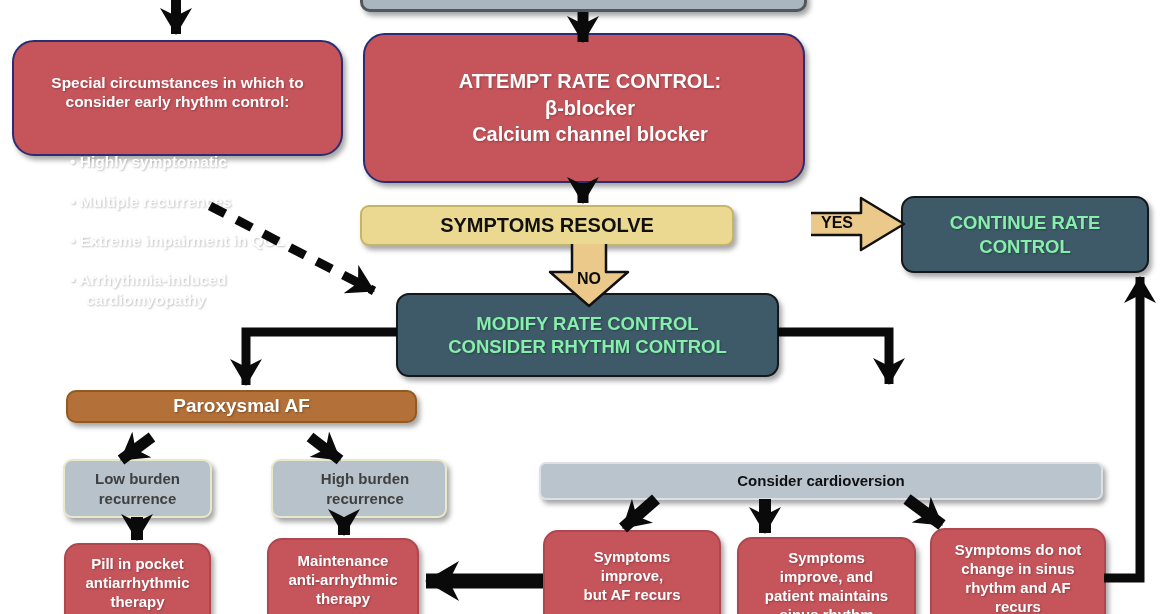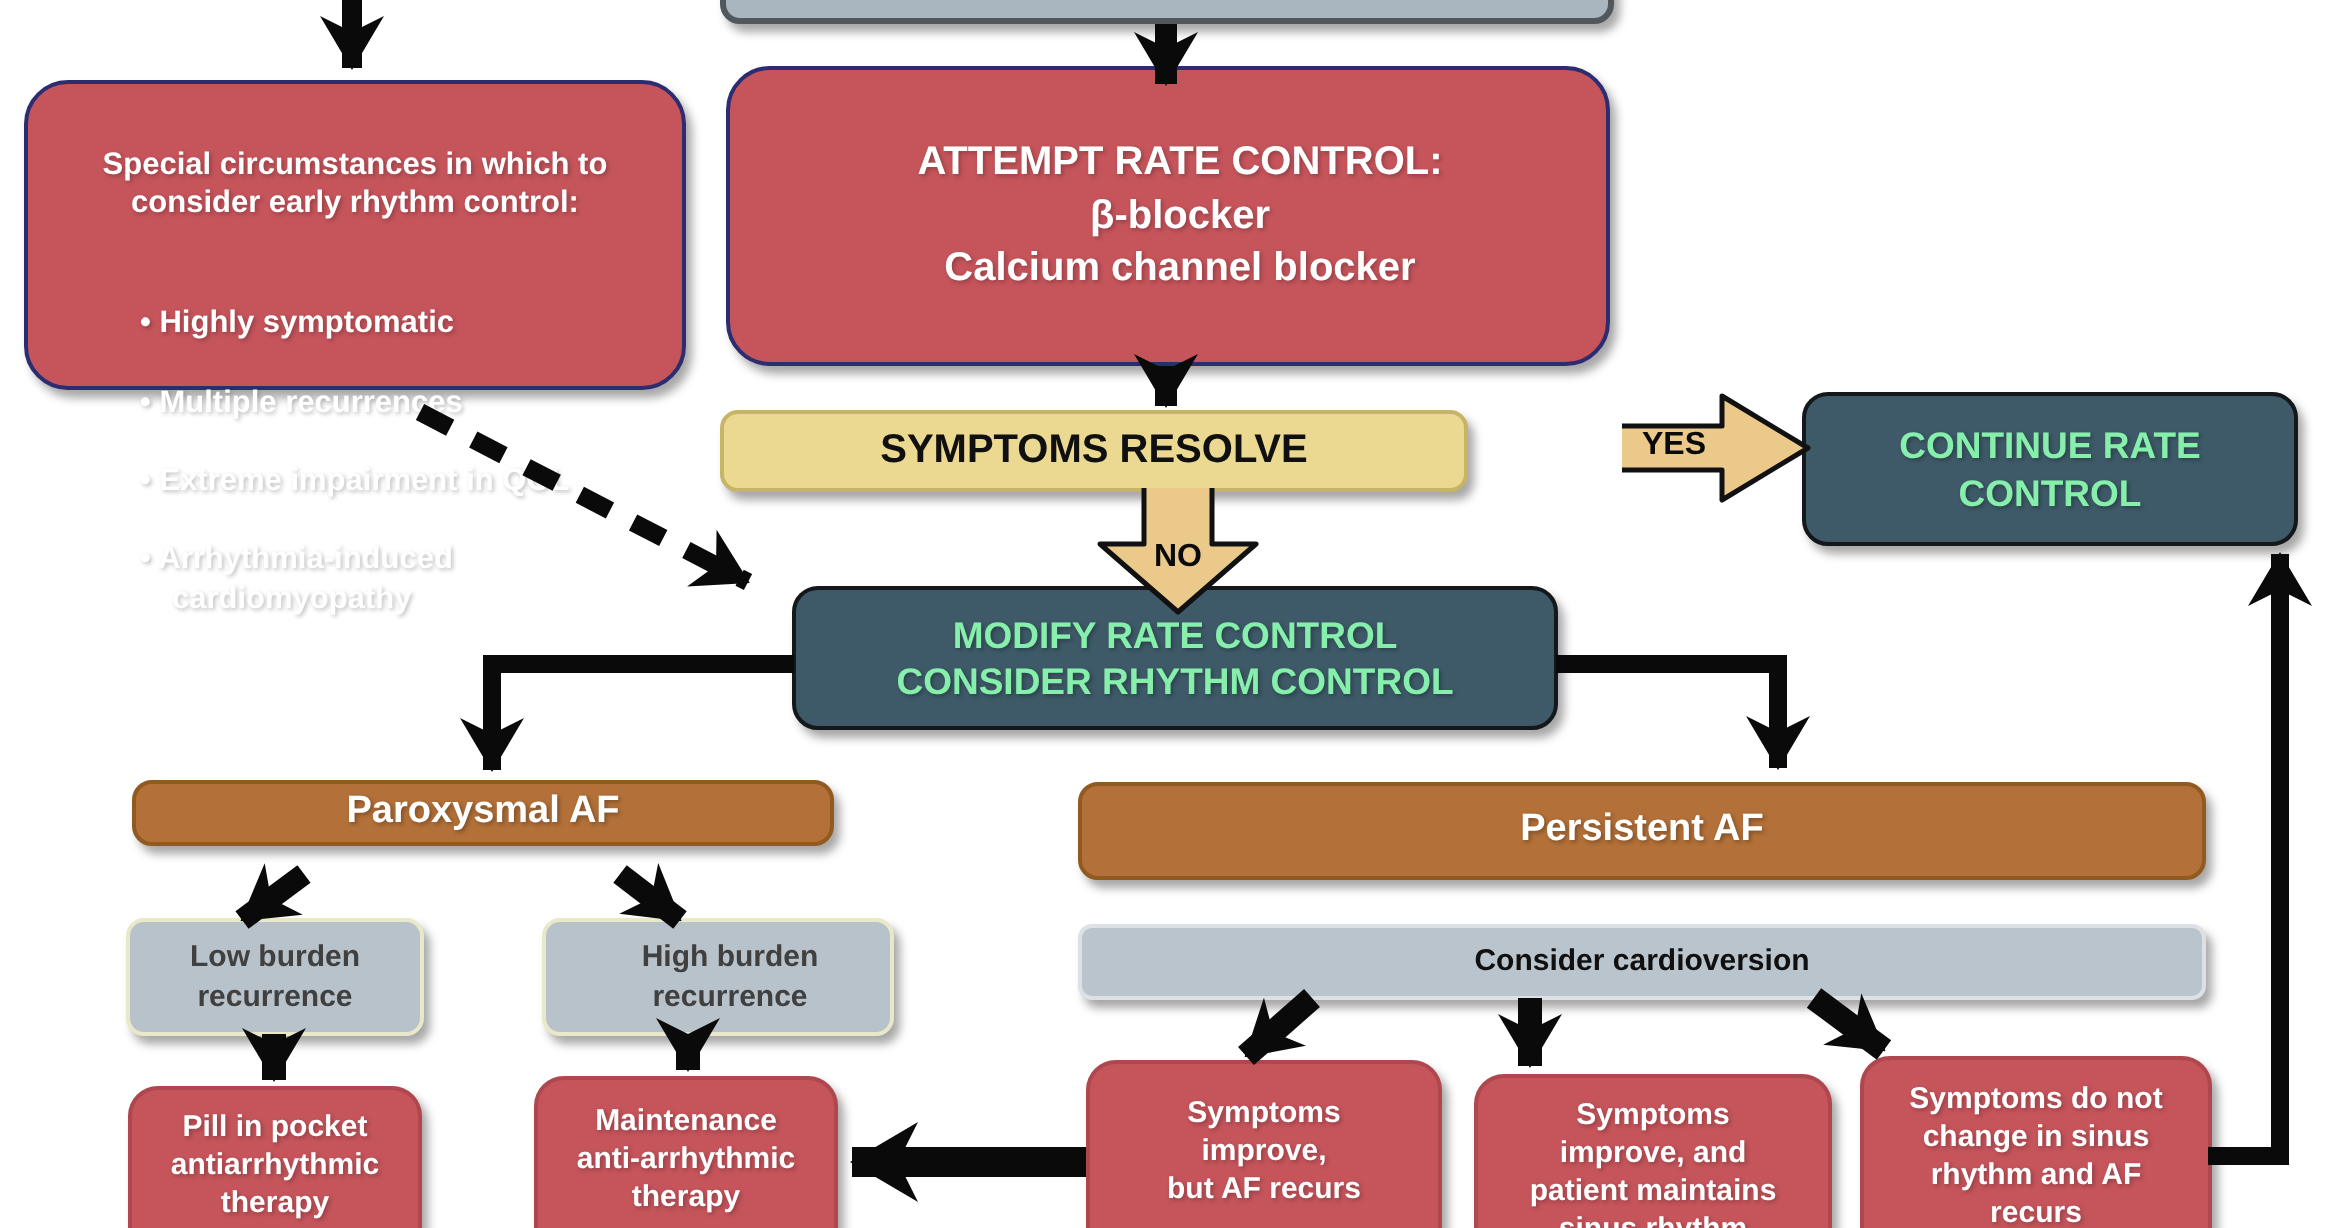--- a/index.html
+++ b/index.html
@@ -14,31 +14,31 @@
   }
   .red    {background:#c5545b;color:#fff;border:2px solid #2b2d70;border-radius:22px;text-shadow:1px 1px 2px rgba(0,0,0,0.25);padding-left:12px;}
   .redpl  {background:#c5545b;color:#fff;border:2px solid #ae474e;border-radius:15px;text-shadow:1px 1px 2px rgba(0,0,0,0.25);}
   .teal   {background:#3e5a68;color:#86efac;border:2.5px solid #14181a;border-radius:13px;text-shadow:1px 1px 2px rgba(0,0,0,0.3);}
   .brown  {background:#b37038;color:#fff;border:2px solid #915a20;border-radius:10px;font-size:19px;text-shadow:1px 1px 2px rgba(0,0,0,0.3);}
   .graybx {background:#b8c2ca;color:#404040;border:2px solid #e9e9c9;border-radius:9px;font-size:15px;}
   .graybar{background:#b9c4cd;color:#101010;border:2px solid #dde1e5;border-radius:7px;font-size:15px;}
   .yellow {background:#ebd991;color:#101010;border:2px solid #c6b565;border-radius:9px;font-size:20px;}
   .topgray{background:#a9b5bf;border:3px solid #50585e;border-radius:10px;}
 
-  #special-box{left:12px;top:40px;width:331px;height:155px;display:block;padding:11px 8px 0 8px;font-size:15.5px;}
+  #special-box{left:12px;top:40px;width:331px;height:116px;display:block;padding:11px 8px 0 8px;font-size:15.5px;}
   #special-title{text-align:center;white-space:pre-line;}
   #special-list{margin:1px 0 0 0;padding:0 0 0 48px;list-style:none;text-align:left;}
   #special-list li{padding-left:16px;text-indent:-16px;white-space:pre-line;}
   #special-list li::before{content:"\2022  ";}
 
   #top-gray-box{left:360px;top:-34px;width:447px;height:46px;}
   #attempt-box{left:363px;top:33px;width:442px;height:150px;font-size:20px;line-height:1.32;}
   #symptoms-bar{left:360px;top:205px;width:374px;height:41px;}
   #continue-box{left:901px;top:196px;width:248px;height:77px;font-size:18.5px;padding:0 14px;}
-  #modify-box{left:396px;top:293px;width:383px;height:72px;font-size:18.5px;}
+  #modify-box{left:396px;top:293px;width:383px;height:84px;font-size:18.5px;}
   #paroxysmal-box{left:66px;top:390px;width:351px;height:33px;}
   #persistent-box{left:539px;top:391px;width:564px;height:49px;}
   #low-burden-box{left:63px;top:459px;width:149px;height:59px;}
   #high-burden-box{left:271px;top:459px;width:176px;height:59px;padding-left:12px;}
   #pill-box{left:64px;top:543px;width:147px;height:85px;font-size:15px;align-items:flex-start;padding-top:9px;}
   #maintenance-box{left:267px;top:538px;width:152px;height:90px;font-size:15px;align-items:flex-start;padding-top:11px;}
   #cardioversion-bar{left:539px;top:462px;width:564px;height:38px;}
   #improve-recurs-box{left:543px;top:530px;width:178px;height:98px;font-size:15px;align-items:flex-start;padding-top:15px;}
   #improve-sinus-box{left:737px;top:537px;width:179px;height:91px;font-size:15px;align-items:flex-start;padding-top:9px;}
   #no-change-box{left:930px;top:528px;width:176px;height:100px;font-size:15px;align-items:flex-start;padding-top:10px;}
@@ -72,21 +72,20 @@
 Calcium channel blocker</div>
 
   <div class="box yellow" id="symptoms-bar">SYMPTOMS RESOLVE</div>
 
   <div class="box teal" id="continue-box">CONTINUE RATE CONTROL</div>
 
   <div class="box teal" id="modify-box">MODIFY RATE CONTROL
 CONSIDER RHYTHM CONTROL</div>
 
   <div class="box brown" id="paroxysmal-box">Paroxysmal AF</div>
-  <div class="box brown" id="persistent-box">Persistent AF</div>
 
   <div class="box graybx" id="low-burden-box">Low burden
 recurrence</div>
   <div class="box graybx" id="high-burden-box">High burden
 recurrence</div>
 
   <div class="box redpl" id="pill-box">Pill in pocket
 antiarrhythmic
 therapy</div>
   <div class="box redpl" id="maintenance-box">Maintenance

